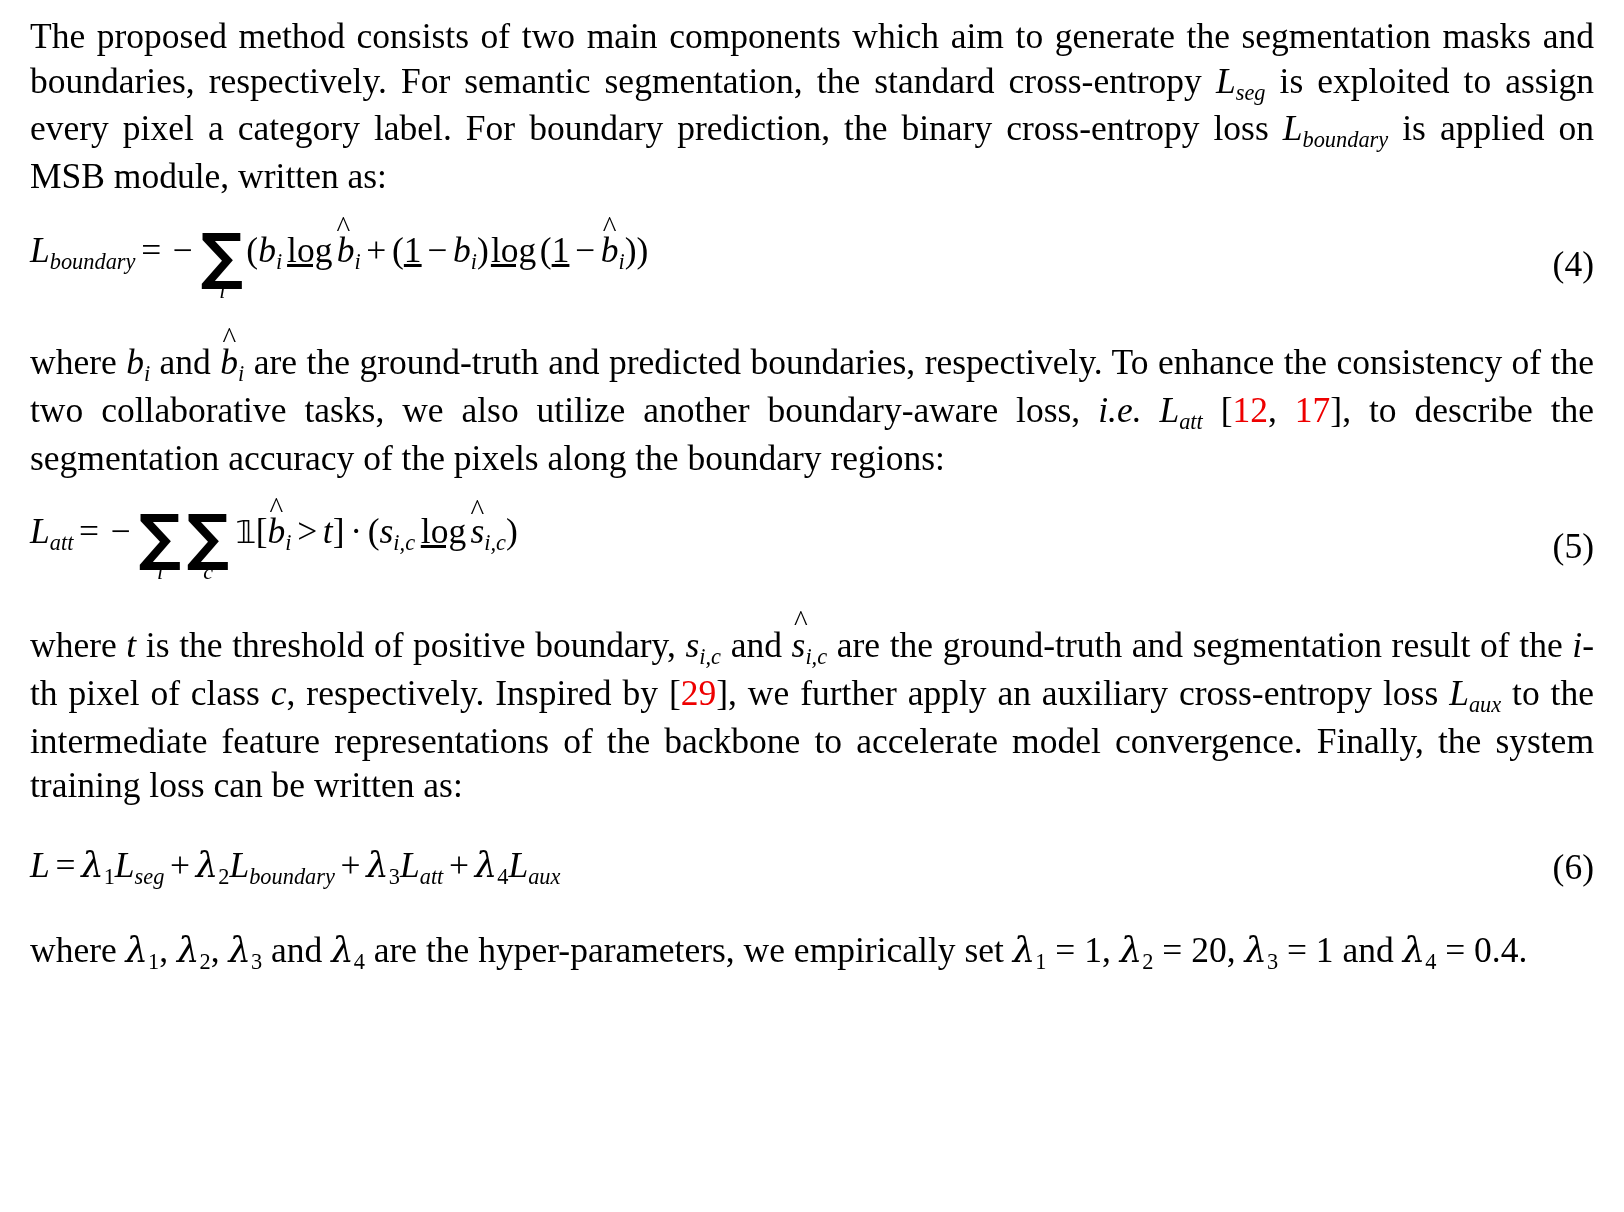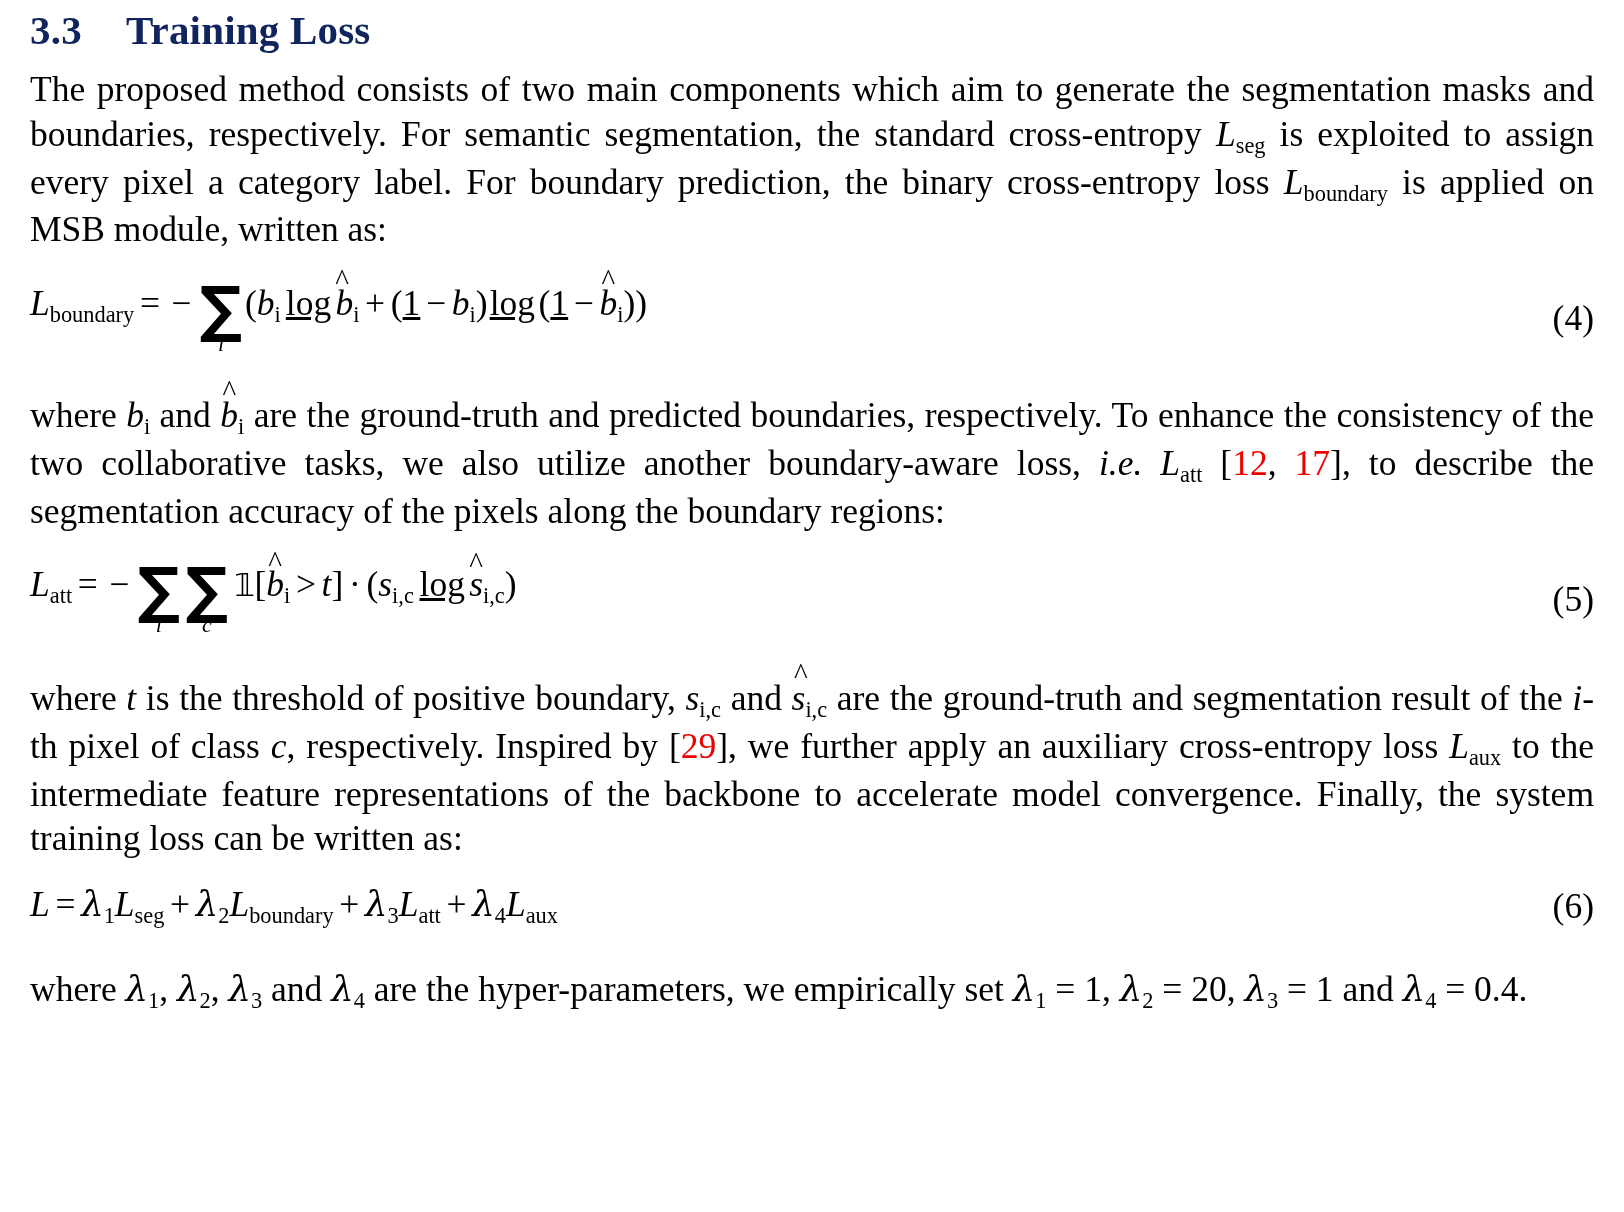--- a/index.html
+++ b/index.html
@@ -55,20 +55,21 @@
   }
   .eq {
     display: inline-block;
     white-space: nowrap;
   }
   .mi { font-style: italic; }
   .mup { font-style: normal; text-decoration: underline; }
   .sub {
     font-size: 0.63em;
     vertical-align: -0.30em;
+    font-style: italic;
     letter-spacing: 0;
   }
   .subup {
     font-size: 0.63em;
     vertical-align: -0.30em;
     font-style: normal;
   }
   .op { padding: 0 0.16em; }
   .bigsum {
     display: inline-flex;
@@ -113,23 +114,20 @@
   .red { color: #ee0000; }
   .lam { font-style: italic; font-family: "DejaVu Serif", serif; }
   .ital { font-style: italic; }
   .nowrapx { white-space: nowrap; }
 </style>
 </head>
 <body>
 
 <div class="page">
 
-  <h2 class="section-heading">
-    <span class="num">3.3</span><span>Training Loss</span>
-  </h2>
 
   <p class="body"><span>The proposed method consists of two main components which aim to generate the segmentation masks and boundaries, respectively. For semantic segmentation, the standard cross-entropy </span><span class="nowrapx"><span class="mi">L</span><span class="sub">seg</span></span><span> is exploited to assign every pixel a category label. For boundary prediction, the binary cross-entropy loss </span><span class="nowrapx"><span class="mi">L</span><span class="sub">boundary</span></span><span> is applied on MSB module, written as:</span></p>
 
   <div class="eqblock" style="margin-top:30px;">
     <span class="eq"><span class="nowrapx"><span class="mi">L</span><span class="sub">boundary</span></span><span class="op">=</span><span class="op">−</span><span class="bigsum">
           <span class="glyph">∑</span>
           <span class="lim">i</span>
         </span><span class="paren">(</span><span class="mi">b</span><span class="sub">i</span><span class="mup" style="padding-left:0.14em">log</span><span class="hatwrap" style="padding-left:0.12em"><span class="hatmark">^</span><span class="mi">b</span></span><span class="sub">i</span><span class="op">+</span><span class="paren">(</span><span class="mup">1</span><span class="op">−</span><span class="mi">b</span><span class="sub">i</span><span class="paren">)</span><span class="mup" style="padding-left:0.06em">log</span><span class="paren" style="padding-left:0.10em">(</span><span class="mup">1</span><span class="op">−</span><span class="hatwrap"><span class="hatmark">^</span><span class="mi">b</span></span><span class="sub">i</span><span class="paren">)</span><span class="paren">)</span></span>
     <span class="eqnum">(4)</span>
   </div>
@@ -142,20 +140,20 @@
           <span class="lim">i</span>
         </span><span class="bigsum">
           <span class="glyph">∑</span>
           <span class="lim">c</span>
         </span><span class="bb" style="padding-left:0.10em">𝟙</span><span class="paren">[</span><span class="hatwrap"><span class="hatmark">^</span><span class="mi">b</span></span><span class="sub">i</span><span class="op">&gt;</span><span class="mi">t</span><span class="paren">]</span><span class="op">·</span><span class="paren">(</span><span class="mi">s</span><span class="sub">i,c</span><span class="mup" style="padding-left:0.16em">log</span><span class="hatwrap" style="padding-left:0.12em"><span class="hatmark" style="top:-0.50em;left:62%">^</span><span class="mi">s</span></span><span class="sub">i,c</span><span class="paren">)</span></span>
     <span class="eqnum">(5)</span>
   </div>
 
   <p class="body" style="margin-top:42px;"><span>where </span><span class="mi">t</span><span> is the threshold of positive boundary, </span><span class="nowrapx"><span class="mi">s</span><span class="sub">i,c</span></span><span> and </span><span class="nowrapx"><span class="hatwrap"><span class="hatmark" style="left:68%">^</span><span class="mi">s</span></span><span class="sub">i,c</span></span><span> are the ground-truth and segmentation result of the </span><span class="mi">i</span><span>-th pixel of class </span><span class="mi">c</span><span>, respectively. Inspired by [</span><a class="red" href="#" style="text-decoration:none;color:#ee0000;">29</a><span>], we further apply an auxiliary cross-entropy loss </span><span class="nowrapx"><span class="mi">L</span><span class="sub">aux</span></span><span> to the intermediate feature representations of the backbone to accelerate model convergence. Finally, the system training loss can be written as:</span></p>
 
-  <div class="eqblock" style="margin-top:22px;">
+  <div class="eqblock" style="margin-top:36px;">
     <span class="eq"><span class="mi">L</span><span class="op">=</span><span class="lam">λ</span><span class="subup">1</span><span class="mi">L</span><span class="sub">seg</span><span class="op">+</span><span class="lam">λ</span><span class="subup">2</span><span class="mi">L</span><span class="sub">boundary</span><span class="op">+</span><span class="lam">λ</span><span class="subup">3</span><span class="mi">L</span><span class="sub">att</span><span class="op">+</span><span class="lam">λ</span><span class="subup">4</span><span class="mi">L</span><span class="sub">aux</span></span>
     <span class="eqnum">(6)</span>
   </div>
 
   <p class="body" style="margin-top:38px;"><span>where </span><span class="nowrapx"><span class="lam">λ</span><span class="subup">1</span></span><span>, </span><span class="nowrapx"><span class="lam">λ</span><span class="subup">2</span></span><span>, </span><span class="nowrapx"><span class="lam">λ</span><span class="subup">3</span></span><span> and </span><span class="nowrapx"><span class="lam">λ</span><span class="subup">4</span></span><span> are the hyper-parameters, we empirically set </span><span class="nowrapx"><span class="lam">λ</span><span class="subup">1</span><span> = 1</span></span><span>, </span><span class="nowrapx"><span class="lam">λ</span><span class="subup">2</span><span> = 20</span></span><span>, </span><span class="nowrapx"><span class="lam">λ</span><span class="subup">3</span><span> = 1</span></span><span> and </span><span class="nowrapx"><span class="lam">λ</span><span class="subup">4</span><span> = 0.4.</span></span></p>
 
 </div>
 
 </body></html>

